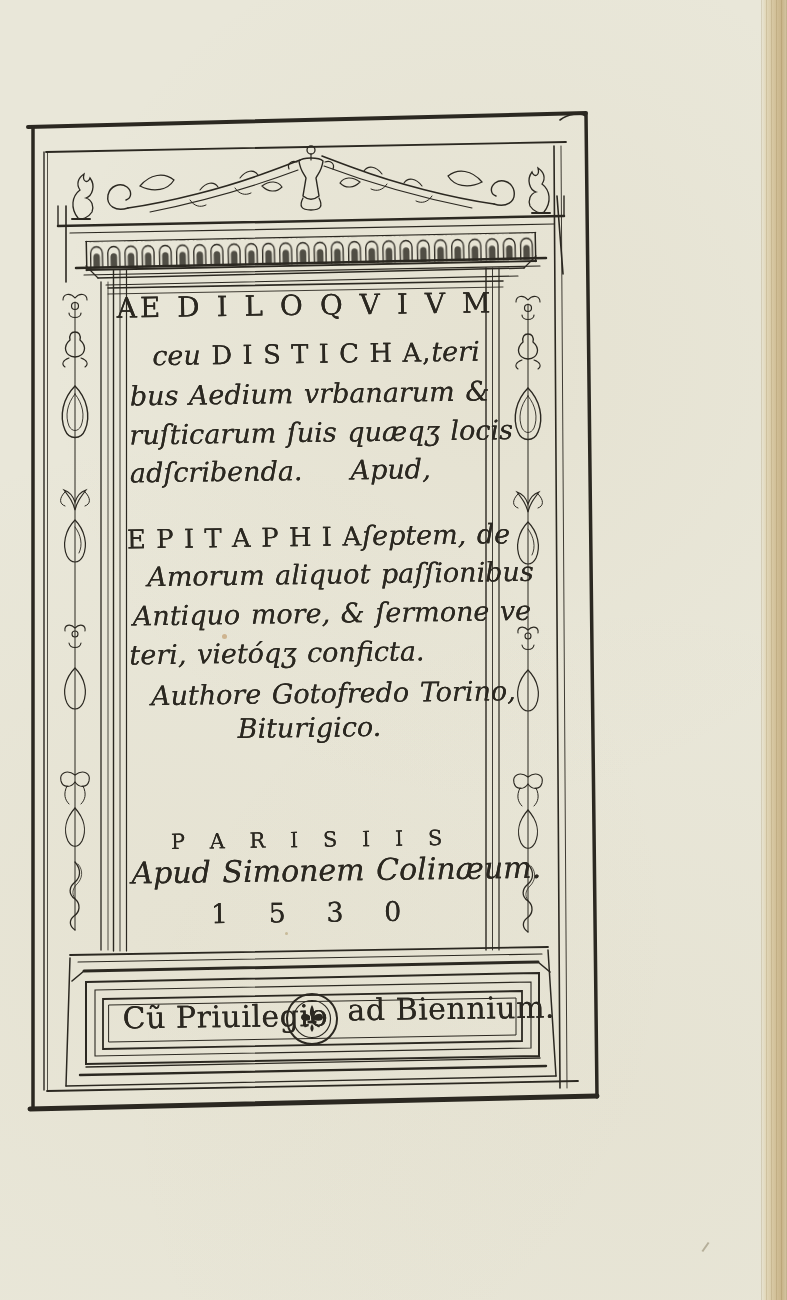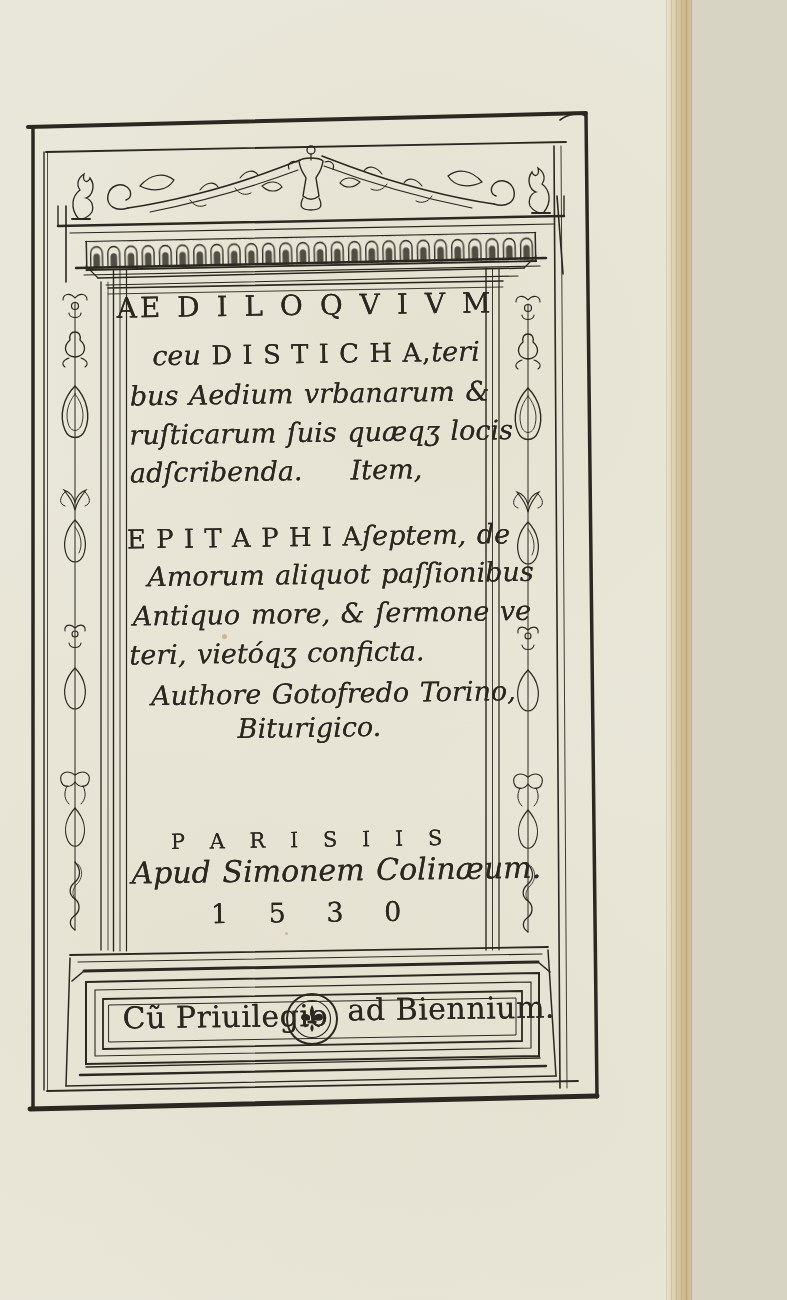--- a/index.html
+++ b/index.html
@@ -1,18 +1,18 @@
 <!DOCTYPE html>
 <html style="--paper: #e9e7d9; --ink: #2b2821; --page-edge: #cdbc94;"><head>
 <meta charset="utf-8">
 <style>
   html,body{margin:0;padding:0;background:#d8d4c4;}
   .page{
     position:relative;
-    width:692px;height:1300px;
+    width:787px;height:1300px;
     overflow:hidden;
     font-family:"DejaVu Serif","Liberation Serif",serif;
     color:var(--ink,#2b2821);
     background:
       radial-gradient(circle at 62% 28%, rgba(175,155,105,.07), transparent 42%),
       radial-gradient(circle at 22% 72%, rgba(175,155,105,.06), transparent 45%),
       radial-gradient(circle at 80% 85%, rgba(165,145,95,.05), transparent 40%),
       var(--paper,#e9e7d9);
   }
   .edge-strip{
@@ -208,21 +208,21 @@
     <div class="tl" style="left:156px;top:340px">
       <span class="it">ceu </span><span class="caps2">D I S T I C H A,</span><span class="it">teri</span>
     </div>
 
     <div class="tl it" style="left:133px;top:380px">bus Aedium vrbanarum &amp;</div>
 
     <div class="tl it" style="left:132px;top:419px">ruſticarum ſuis quæqʒ locis</div>
 
     <div class="tl it row" style="left:132px;top:457px">
       <span>adſcribenda.</span>
-      <span>Item,</span>
+      <span>Apud,</span>
     </div>
 
     <div class="tl" style="left:128px;top:523px">
       <span class="caps2">E P I T A P H I A</span><span class="it">ſeptem, de</span>
     </div>
 
     <div class="tl it" style="left:148px;top:561px">Amorum aliquot paſſionibus</div>
 
     <div class="tl it" style="left:133px;top:600px">Antiquo more, &amp; ſermone ve</div>
 

